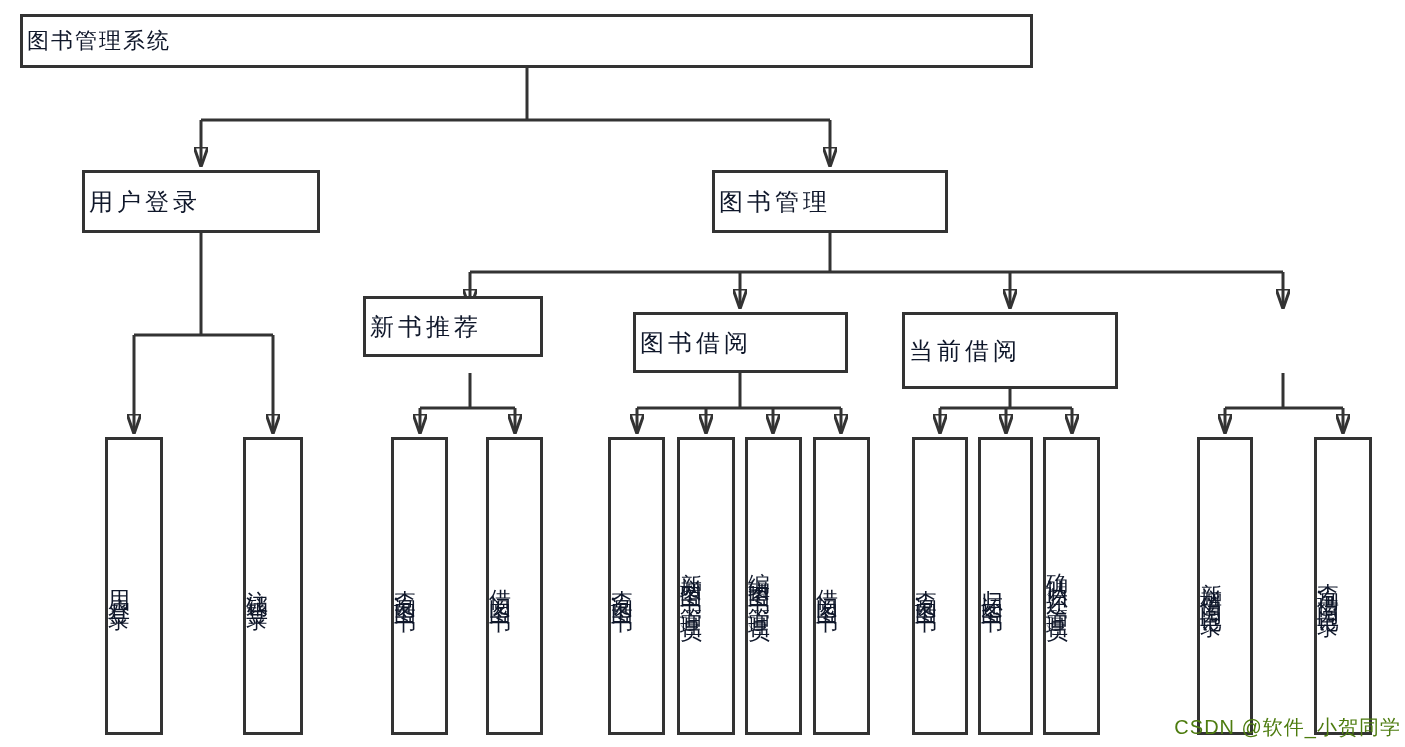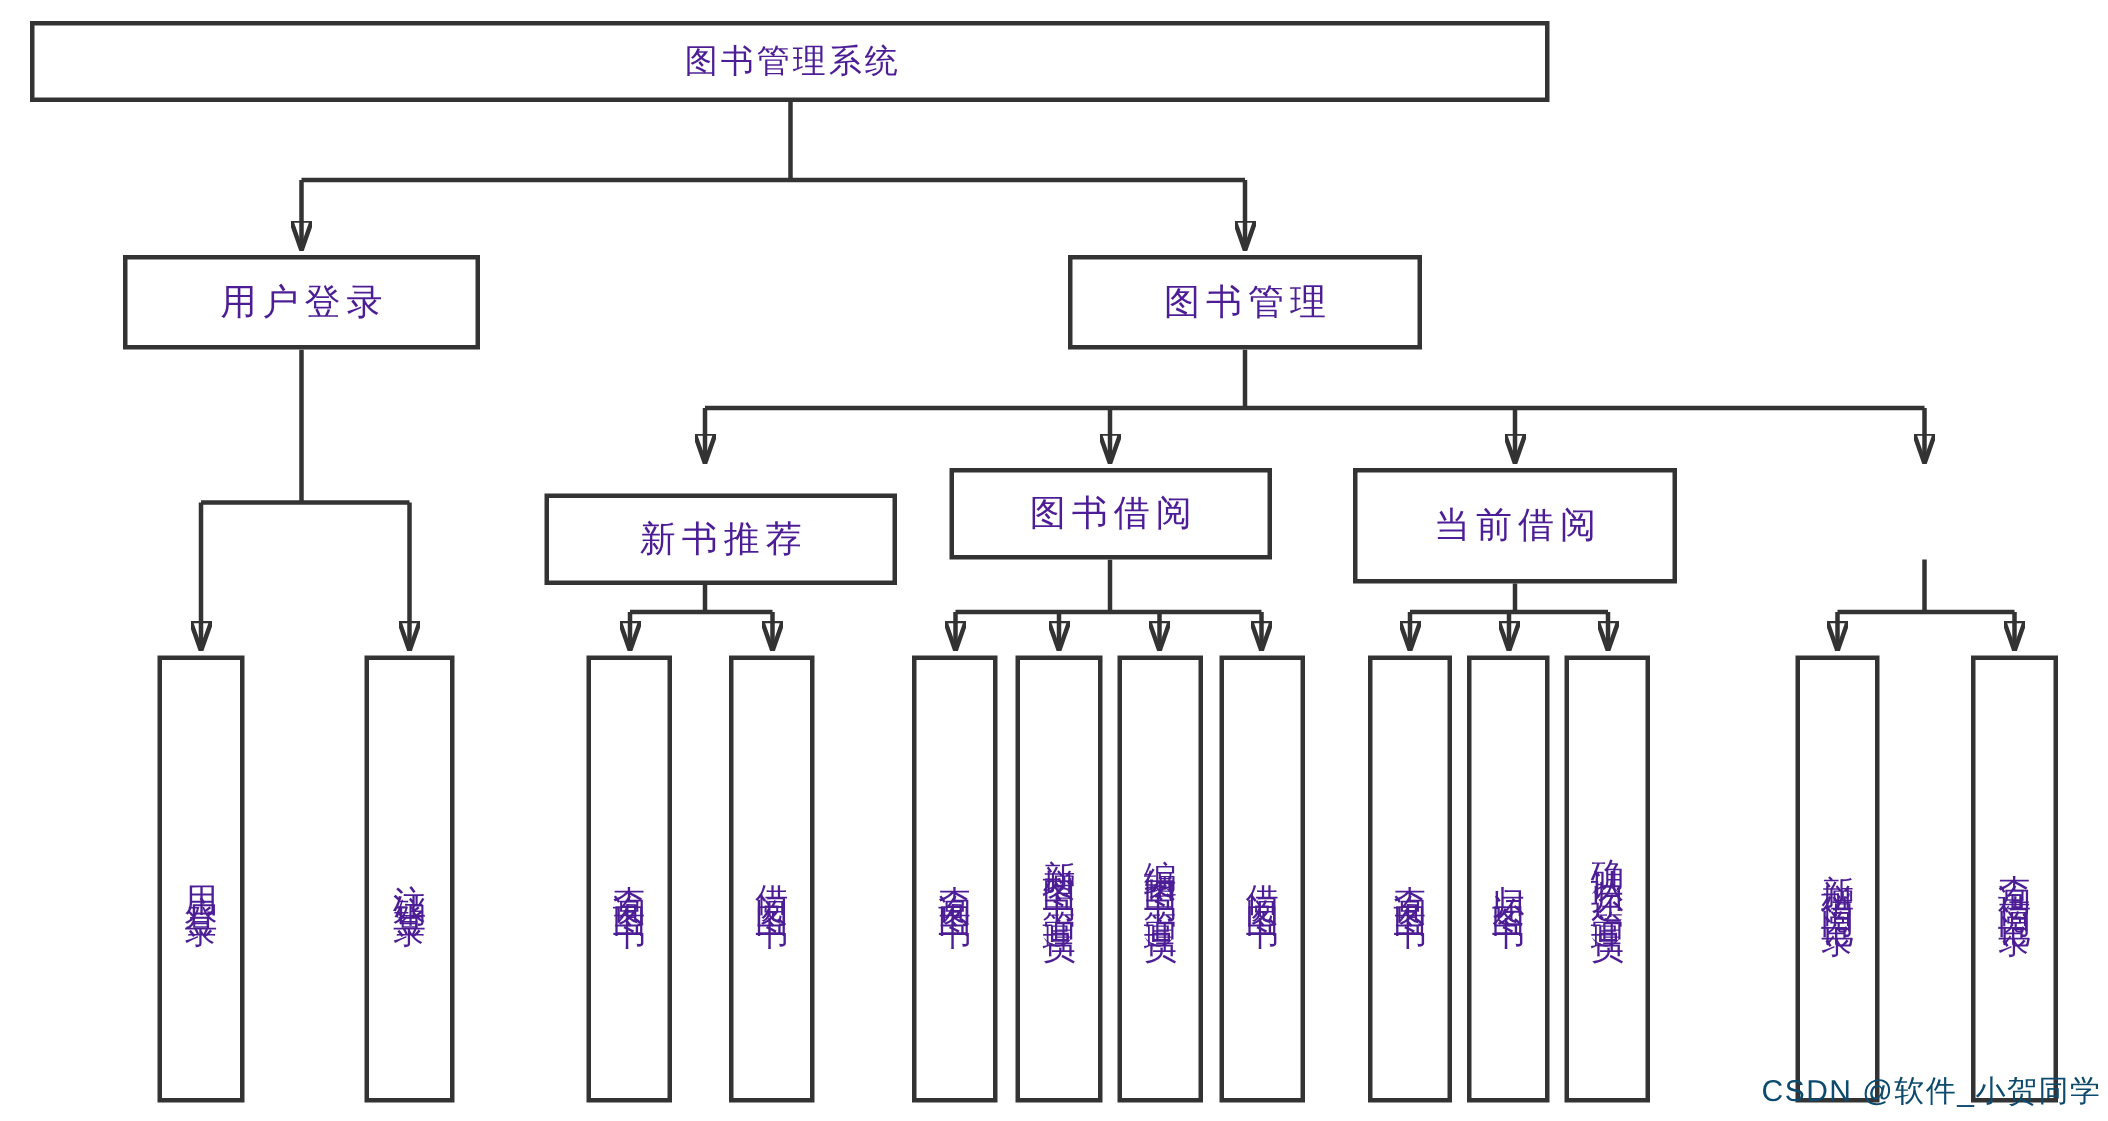--- a/index.html
+++ b/index.html
@@ -29,24 +29,24 @@
     fill: none;
   }
   .connectors path.arrow {
     marker-end: url(#ah);
   }
   .node {
     position: absolute;
     box-sizing: border-box;
     border: 3px solid #333333;
     background: #ffffff;
-    color: #4c1d95;
+    color: #0f172a;
     display: flex;
     align-items: center;
-    justify-content: center;
+    justify-content: flex-start;
   }
   .h-node {
     font-size: 24px;
     letter-spacing: 4px;
     line-height: 1;
     text-indent: 4px; 
   }
   .root-node {
     font-size: 22px;
     letter-spacing: 2px;
@@ -61,21 +61,21 @@
     font-size: 22px;
     line-height: 1;
     letter-spacing: 7px;
     white-space: nowrap;
   }
   .watermark {
     position: absolute;
     right: 4px;
     bottom: 6px;
     font-size: 20px;
-    color: #0c4a6e;
+    color: #4d7c0f;
     letter-spacing: 1px;
     z-index: 5;
   }
 </style>
 </head>
 <body>
 
 <div class="stage">
 
   <svg class="connectors" width="1405" height="747" viewBox="0 0 1405 747" aria-hidden="true">
@@ -130,21 +130,21 @@
     <span>图书管理系统</span>
   </div>
 
   <div class="node h-node" style="left:82px; top:170px; width:238px; height:63px;">
     <span>用户登录</span>
   </div>
   <div class="node h-node" style="left:712px; top:170px; width:236px; height:63px;font-family:Liberation Serif, serif;">
     <span>图书管理</span>
   </div>
 
-  <div class="node h-node" style="left:363px; top:329px; width:235px; height:61px;">
+  <div class="node h-node" style="left:363px; top:296px; width:180px; height:61px;">
     <span>新书推荐</span>
   </div>
   <div class="node h-node" style="left:633px; top:312px; width:215px; height:61px;">
     <span>图书借阅</span>
   </div>
   <div class="node h-node" style="left:902px; top:312px; width:216px; height:77px;">
     <span>当前借阅</span>
   </div>
 
   <div class="node leaf" style="left:105px; width:58px;">

